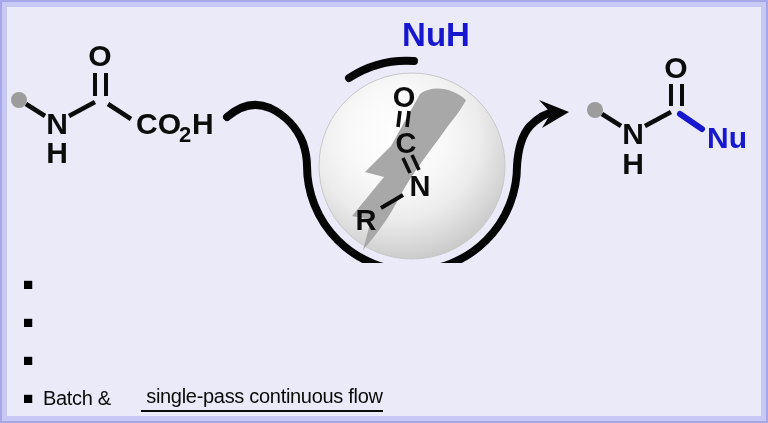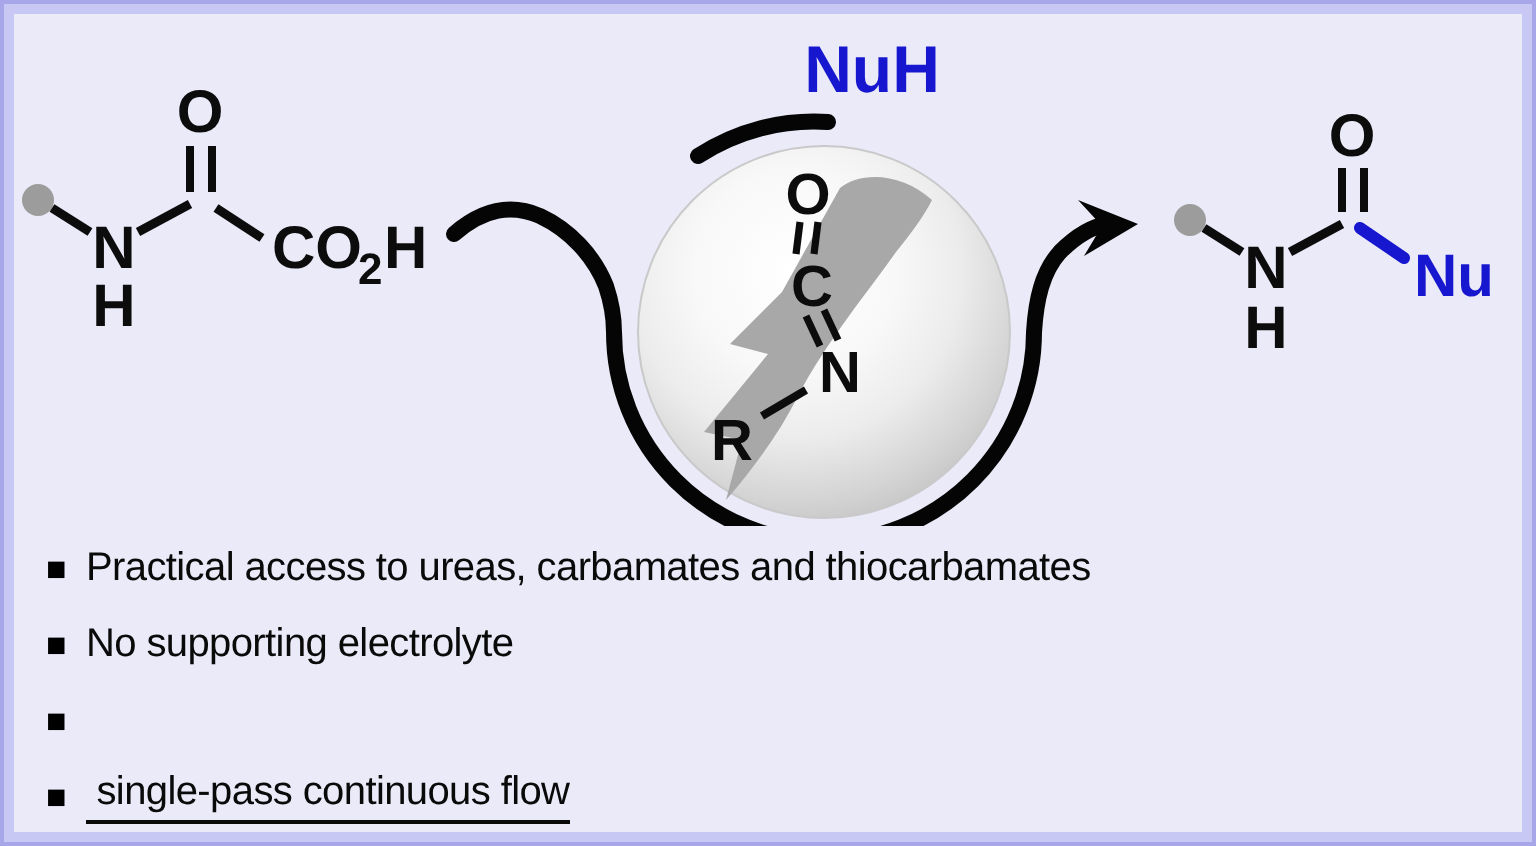--- a/index.html
+++ b/index.html
@@ -46,20 +46,21 @@
   .bullet-glyph {
     font-size:17px;
     margin-right:10px;
     line-height:1;
     color:#000;
   }
   .underlined {
     border-bottom:2px solid #0a0a0a;
     padding-bottom:2px;
     white-space:pre;
+    margin-left:30px;
   }
 </style>
 </head>
 <body>
 
 <div class="frame">
  <div class="frame-band">
   <div class="canvas">
 
     <svg id="scheme-svg" width="754" height="256" viewBox="7 7 754 256">
@@ -134,30 +135,28 @@
         <line x1="682" y1="106" x2="682" y2="84" stroke="#0c0c0c" stroke-width="4"></line>
         <text class="atom" x="676" y="78" font-size="30" text-anchor="middle">O</text>
         <line x1="680" y1="114" x2="702" y2="129" stroke="#1717cf" stroke-width="6" stroke-linecap="round"></line>
         <text class="atom blue-text" x="727" y="148" font-size="30" text-anchor="middle">Nu</text>
       </g>
     </svg>
 
     <div class="bullets">
       <div class="bullet-row">
         <span class="bullet-glyph">■</span>
-        <span>Practical access to ureas, carbamates and thiocarbamates</span>
-      </div>
-      <div class="bullet-row">
-        <span class="bullet-glyph">■</span>
-        <span>No supporting electrolyte</span>
       </div>
       <div class="bullet-row">
         <span class="bullet-glyph">■</span>
       </div>
       <div class="bullet-row">
         <span class="bullet-glyph">■</span>
-        <span class="underlined"> single-pass continuous flow</span>
+      </div>
+      <div class="bullet-row">
+        <span class="bullet-glyph">■</span>
+        <span>Batch &amp;</span><span class="underlined"> single-pass continuous flow</span>
       </div>
     </div>
 
   </div>
  </div>
 </div>
 
 </body></html>

